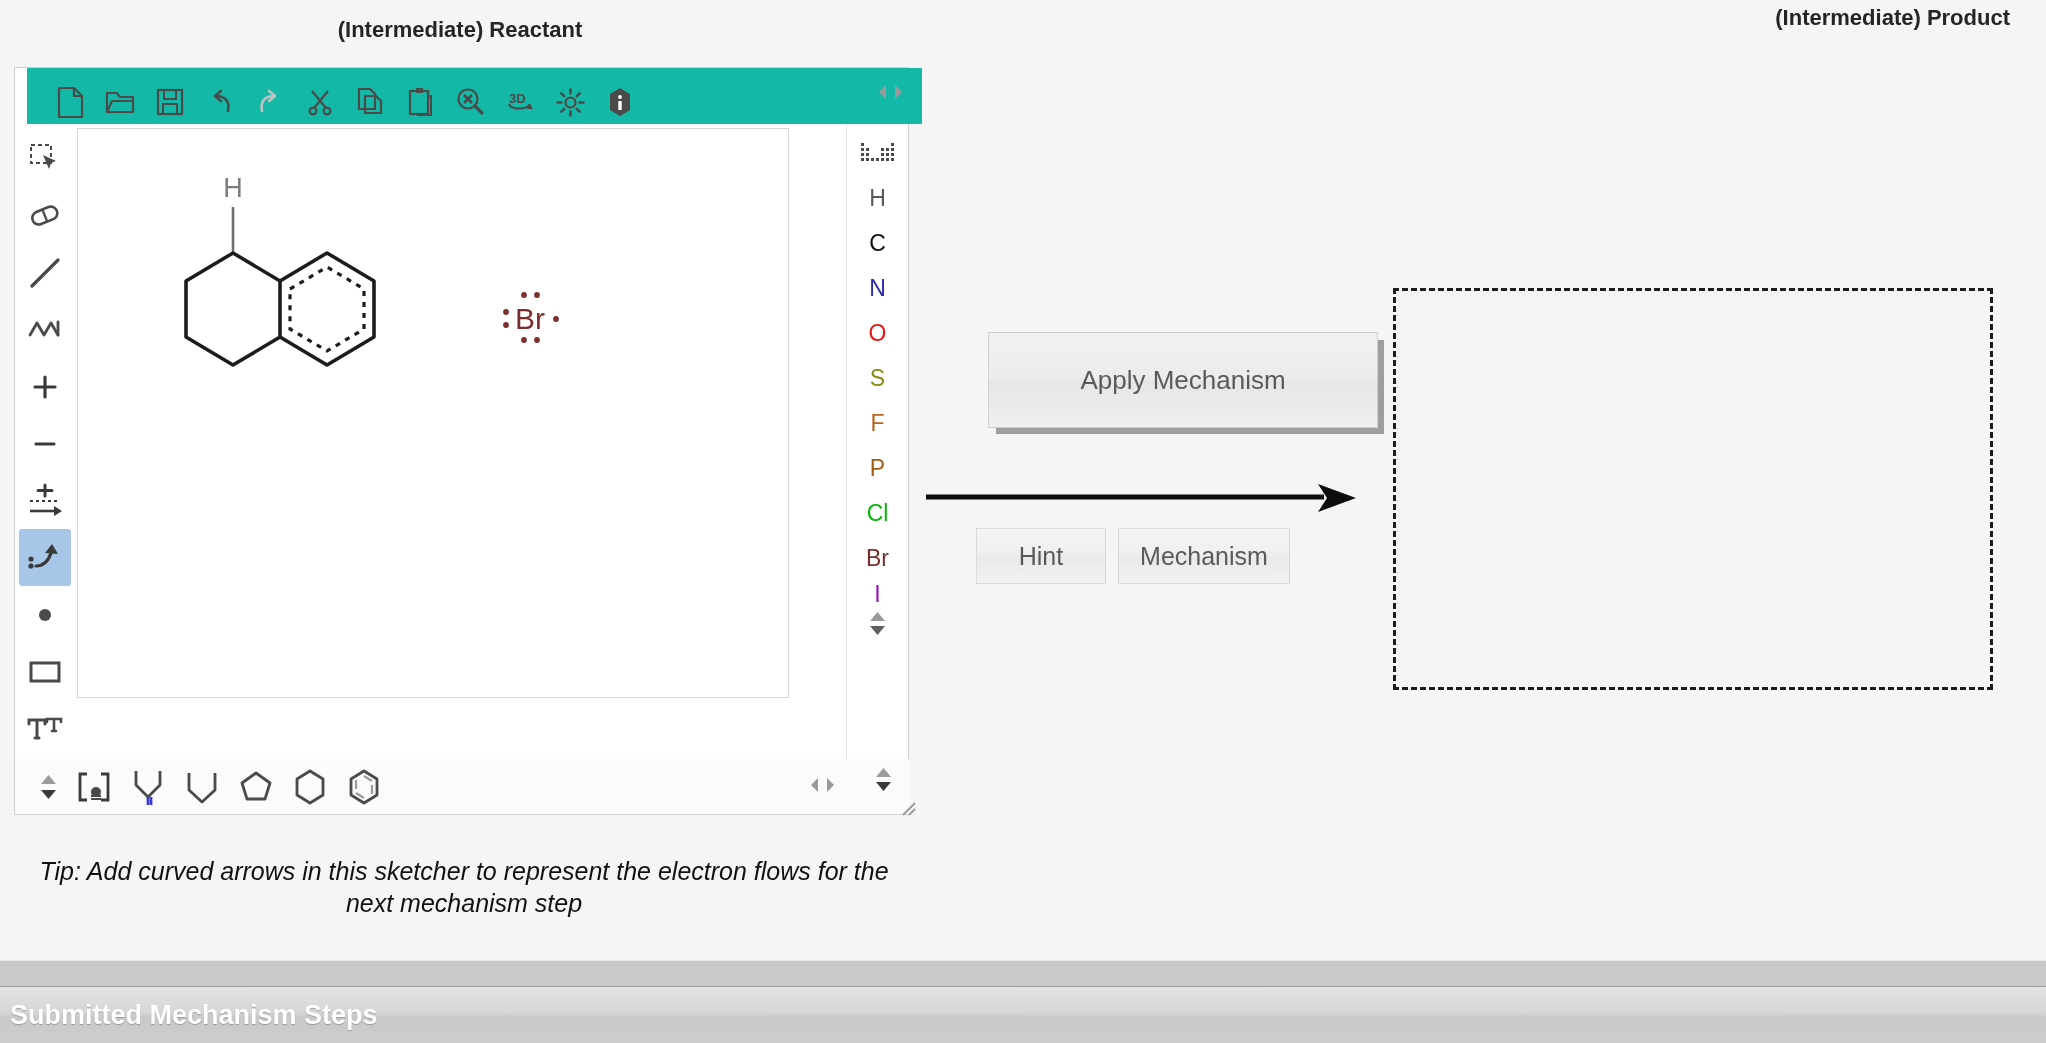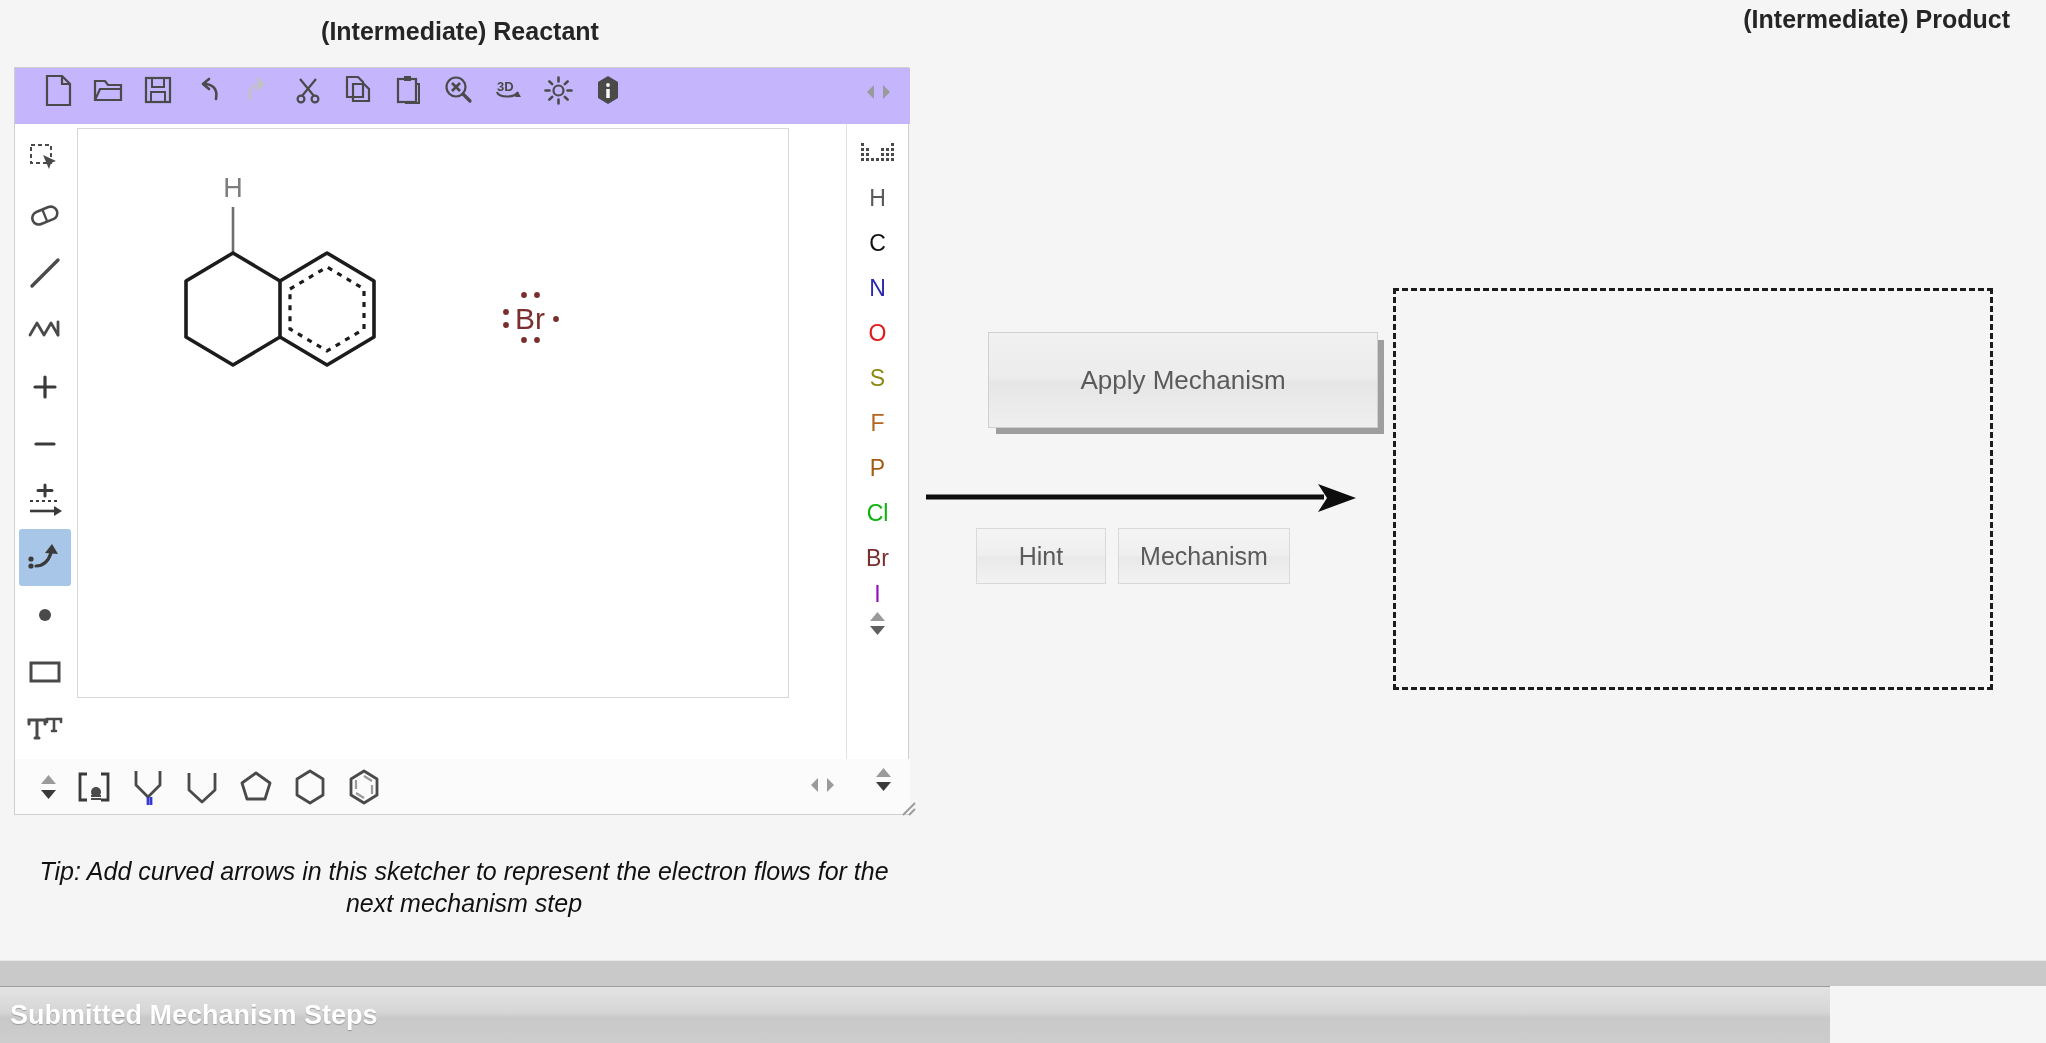--- a/index.html
+++ b/index.html
@@ -7,34 +7,34 @@
     margin: 0; padding: 0;
     width: 2046px; height: 1043px;
     background: #f5f5f5;
     font-family: "Liberation Sans", sans-serif;
     overflow: hidden;
   }
   #page { position: relative; width: 2046px; height: 1043px; background: #f5f5f5; }
 
   
   .panel-title {
-    position: absolute; font-size: 25px; font-weight: bold; color: #252525;
+    position: absolute; font-size: 22px; font-weight: bold; color: #252525;
     text-align: center; white-space: nowrap;
   }
   #reactant-title { left: 0; width: 920px; top: 17px; }
   #product-title  { left: 1090px; width: 920px; top: 5px; text-align: right; }
 
   
   #sketcher {
     position: absolute; left: 14px; top: 67px; width: 895px; height: 748px;
     background: #ffffff; border: 1px solid #cfcfcf;
   }
   #sketcher-toolbar {
-    position: absolute; left: 0; top: 0; width: 895px; height: 56px;
-    background: #c4b5fd; display: flex; align-items: flex-start; padding-left: 18px;
+    position: absolute; left: 12px; top: 0; width: 895px; height: 56px;
+    background: #14b8a6; display: flex; align-items: flex-end; padding-left: 18px;
   }
   .tb-icon {
     width: 50px; height: 44px; display: flex; align-items: center; justify-content: center;
     color: #4a4a4a; cursor: pointer;
   }
   .tb-icon svg { display: block; }
   #toolbar-scroll {
     position: absolute; right: 18px; top: 16px; display: flex; gap: 5px;
     align-items: center; color: #9a9a9a; cursor: pointer;
   }
@@ -124,21 +124,21 @@
     position: absolute; left: 1393px; top: 288px; width: 600px; height: 402px;
     border: 3px dashed #1c1c1c; background: #f5f5f5;
   }
 
   
   #bar-plain {
     position: absolute; left: 0; top: 960px; width: 2046px; height: 26px;
     background: #c9c9c9; border-top: 1px solid #e8e8e8;
   }
   #bar-submitted {
-    position: absolute; left: 0; top: 986px; width: 1830px; height: 57px;
+    position: absolute; left: 0; top: 986px; width: 2046px; height: 57px;
     background: linear-gradient(to bottom, #e3e3e3 0%, #d6d6d6 45%, #c9c9c9 55%, #cdcdcd 100%);
     border-top: 1px solid #9d9d9d;
     display: flex; align-items: center; padding-left: 10px;
   }
   #bar-submitted span {
     font-size: 27px; font-weight: bold; color: #ffffff;
     text-shadow: 0 1px 1px rgba(120,120,120,0.6);
   }
 </style>
 </head>

